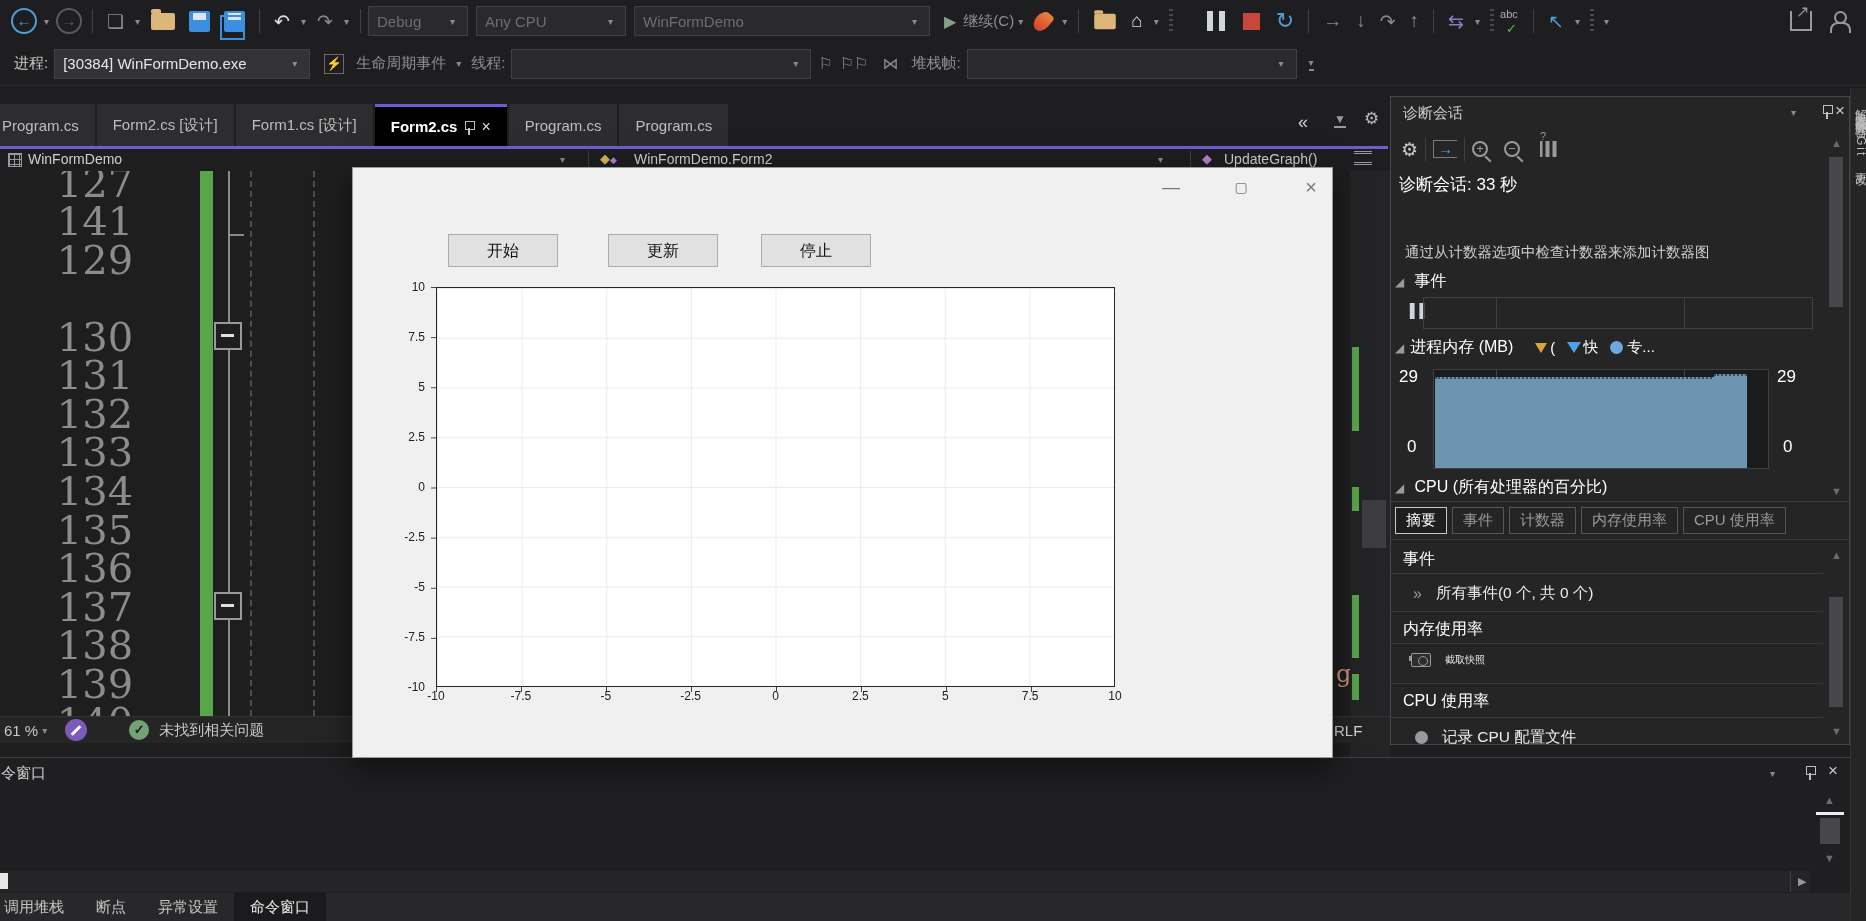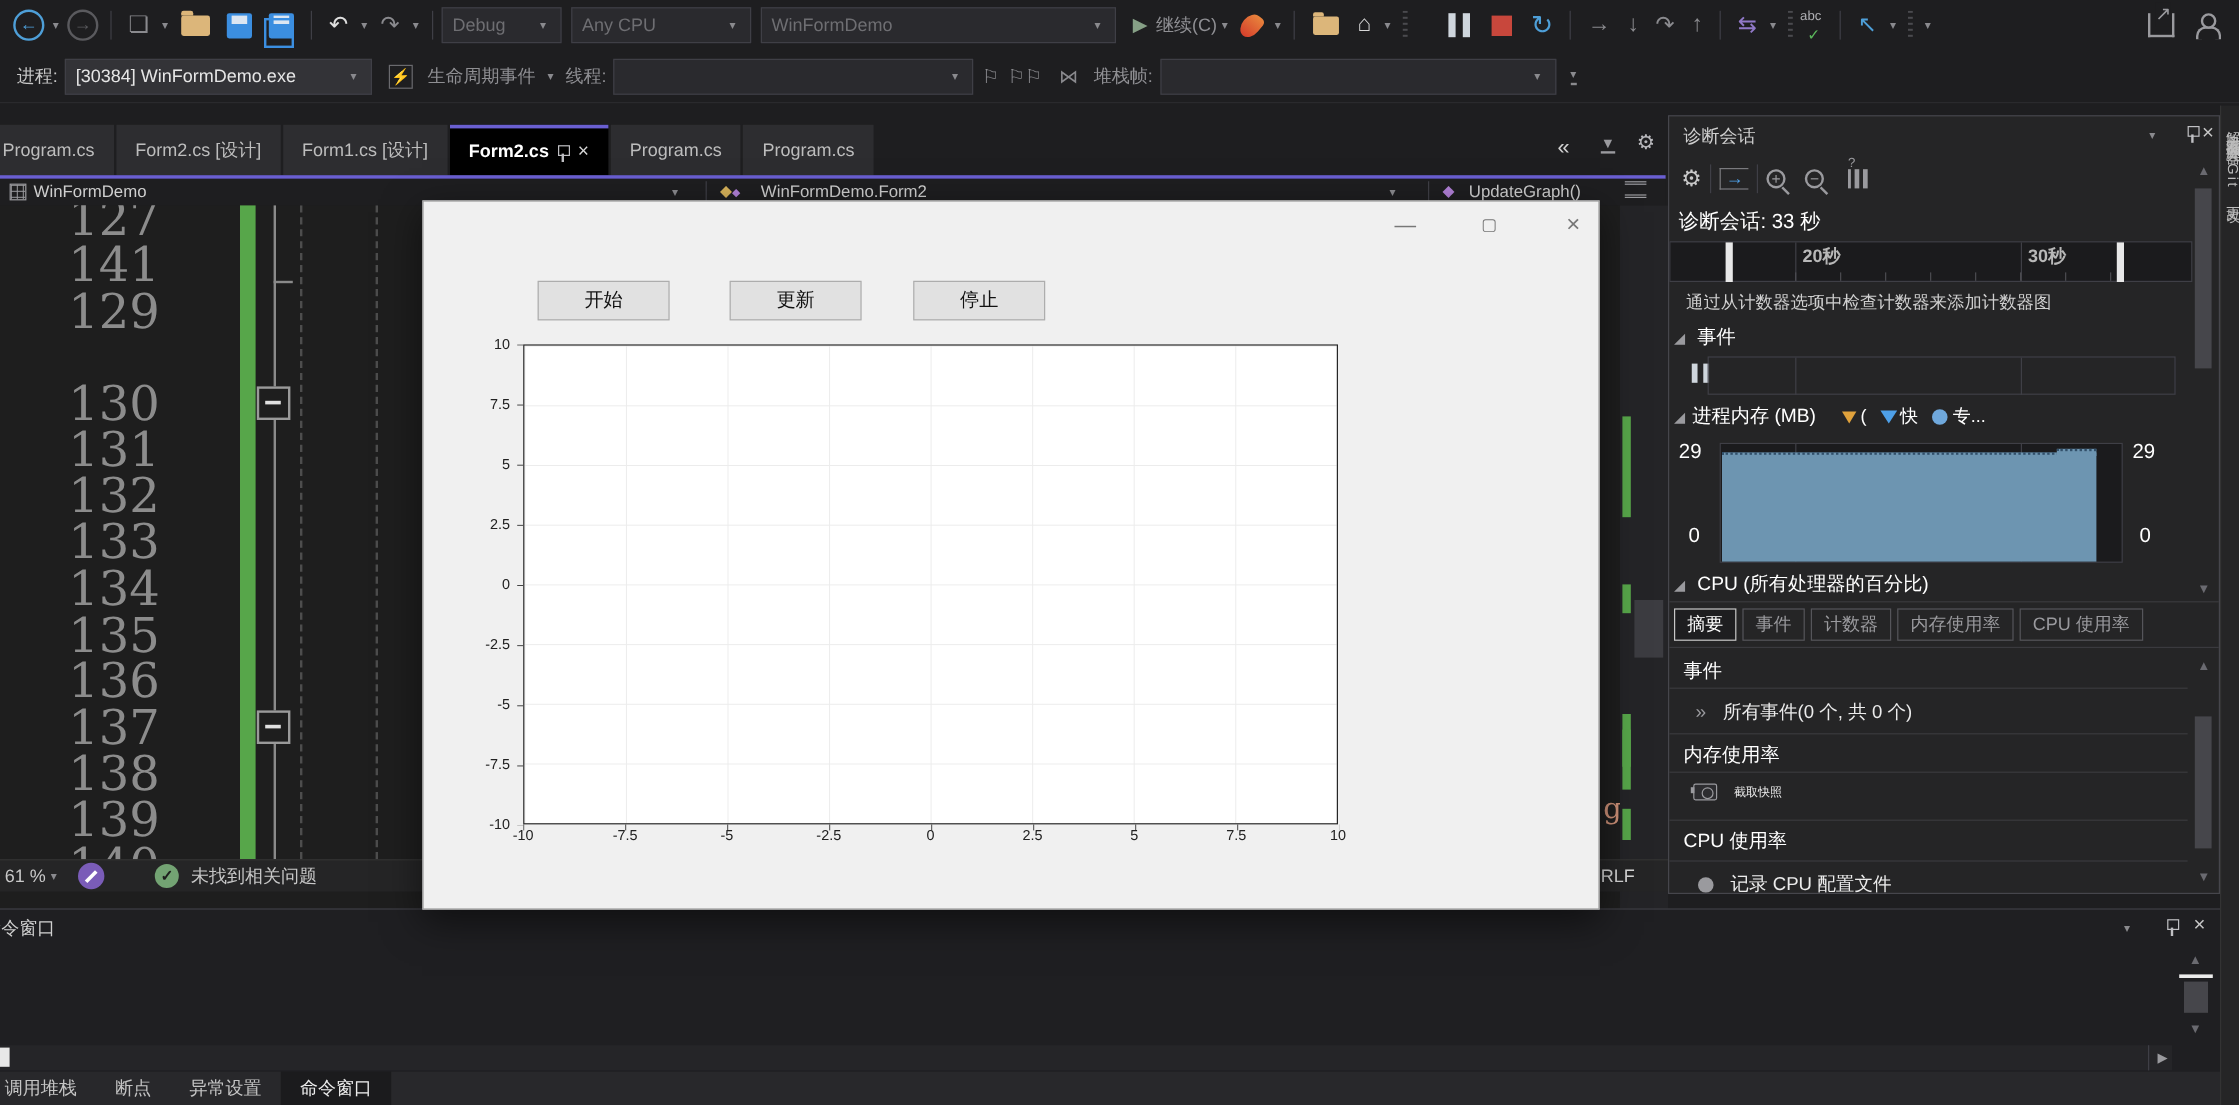--- a/index.html
+++ b/index.html
@@ -343,29 +343,20 @@
       <div class="sep"></div>
       <div class="i-export">→</div>
       <div class="sep"></div>
       <div class="i-zoomglass">+</div>
       <div class="i-zoomglass" style="margin-left:16px">−</div>
       <div class="i-counter" style="margin-left:20px"></div>
     </div>
 
     <div class="abs diag-bold" style="left:8px;top:76px;font-size:17px">诊断会话: 33 秒</div>
 
-    <div class="abs" style="left:0;top:104px;width:436px;height:34px;background:#1b1b1d;border:1px solid #3f3f46">
-      <div class="abs" style="left:104px;top:0;width:1px;height:33px;background:#3f3f46"></div>
-      <div class="abs" style="left:292px;top:0;width:1px;height:33px;background:#3f3f46"></div>
-      <div class="abs" style="left:46px;top:0;width:6px;height:33px;background:#e8e8e8"></div>
-      <div class="abs" style="left:372px;top:0;width:6px;height:33px;background:#e8e8e8"></div>
-      <span class="abs" style="left:110px;top:2px;color:#b8b8b8;font-weight:bold">20秒</span>
-      <span class="abs" style="left:298px;top:2px;color:#b8b8b8;font-weight:bold">30秒</span>
-      <div class="abs" style="left:104px;bottom:0;width:280px;height:7px;background-image:linear-gradient(to right,#55555a 1px,transparent 1px);background-size:37.5px 100%"></div>
-    </div>
 
     <div class="abs" style="left:14px;top:146px;color:#cfcfcf;font-size:14.5px">通过从计数器选项中检查计数器来添加计数器图</div>
 
     <div class="abs" style="left:4px;top:174px">
       <span class="expander">◢</span>
       <span class="diag-bold">事件</span>
     </div>
 
     <div class="abs i-pause" style="left:8px;top:204px;transform:scale(.8)"></div>
     <div class="abs" style="left:32px;top:200px;width:390px;height:32px;border:1px solid #3f3f46">

